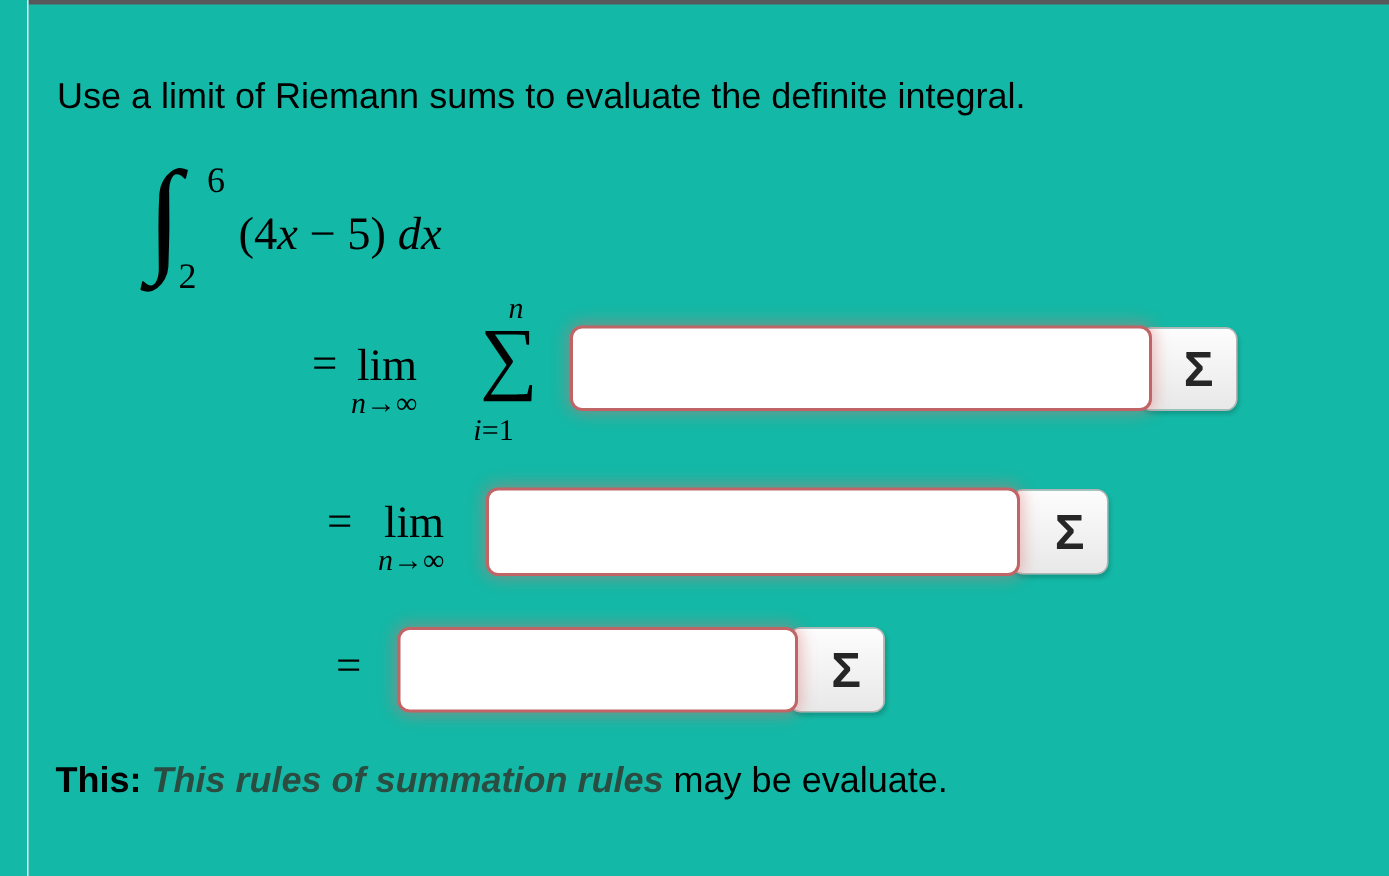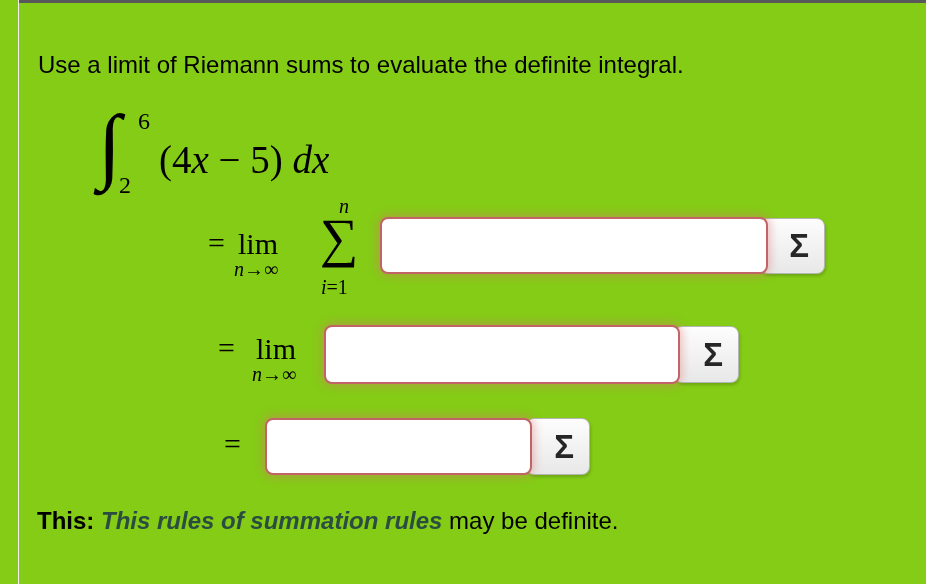--- a/index.html
+++ b/index.html
@@ -1,21 +1,21 @@
 <!DOCTYPE html>
 <html><head>
 <meta charset="utf-8">
 <style>
   * { margin: 0; padding: 0; box-sizing: border-box; }
   html, body { background: #ffffff; }
   .page {
     position: relative;
     width: 926px;
     height: 584px;
-    background: #84cc16;
+    background: #14b8a6;
     font-family: "Liberation Sans", "DejaVu Sans", sans-serif;
     overflow: hidden;
   }
   .top-border {
     position: absolute;
     top: 0; left: 19px; right: 0;
     height: 3px;
     background: #58585a;
   }
   .left-rule {
@@ -30,34 +30,34 @@
     font-size: 24px;
     color: #000000;
     white-space: nowrap;
   }
   
   .m { font-family: "Liberation Serif", "DejaVu Serif", serif; color: #000; position: absolute; line-height: 1; white-space: nowrap; }
   .it { font-style: italic; }
   .integral-symbol { left: 98px; top: 103px; font-size: 84px; }
   .integral-upper  { left: 138px; top: 109px; font-size: 24px; }
   .integral-lower  { left: 119px; top: 173px; font-size: 24px; }
-  .integrand       { left: 159px; top: 140px; font-size: 39px; }
+  .integrand       { left: 159px; top: 140px; font-size: 31px; }
   .eq   { font-size: 30px; }
   .eq1  { left: 208px; top: 228px; }
   .eq2  { left: 218px; top: 333px; }
   .eq3  { left: 224px; top: 429px; }
   .lim  { font-size: 30px; font-family: Liberation Serif, serif; }
   .lim1 { left: 238px; top: 229px; }
   .lim2 { left: 256px; top: 334px; }
   .limsub { font-size: 20px; }
   .limsub1 { left: 234px; top: 259px; }
   .limsub2 { left: 252px; top: 364px; }
   .sum-upper { left: 324px; top: 196px; width: 40px; text-align: center; font-size: 20px; }
   .sum-symbol { left: 320px; top: 211px; font-size: 54px; }
-  .sum-lower { left: 321px; top: 277px; width: 46px; text-align: left; font-size: 20px; }
+  .sum-lower { left: 306px; top: 277px; width: 46px; text-align: center; font-size: 20px; }
   
   .answer-input {
     position: absolute;
     z-index: 2;
     background: #ffffff;
     border: 2px solid #c06466;
     border-radius: 8px;
     box-shadow: 0 0 10px 2px rgba(222, 110, 110, 0.45);
     font-size: 22px;
     padding: 0 10px;
@@ -139,14 +139,14 @@
   <div class="sigma-btn btn2">
       <span>Σ</span>
     </div>
 
   <div class="m eq eq3">=</div>
   <input class="answer-input input3" type="text" value="" style="">
   <div class="sigma-btn btn3">
       <span>Σ</span>
     </div>
 
-  <div class="hint"><span class="hint-prefix">This: </span><a class="hint-link">This rules of summation rules</a><span> may be definite.</span></div>
+  <div class="hint"><span class="hint-prefix">This: </span><a class="hint-link">This rules of summation rules</a><span> may be evaluate.</span></div>
 </div>
 
 </body></html>

